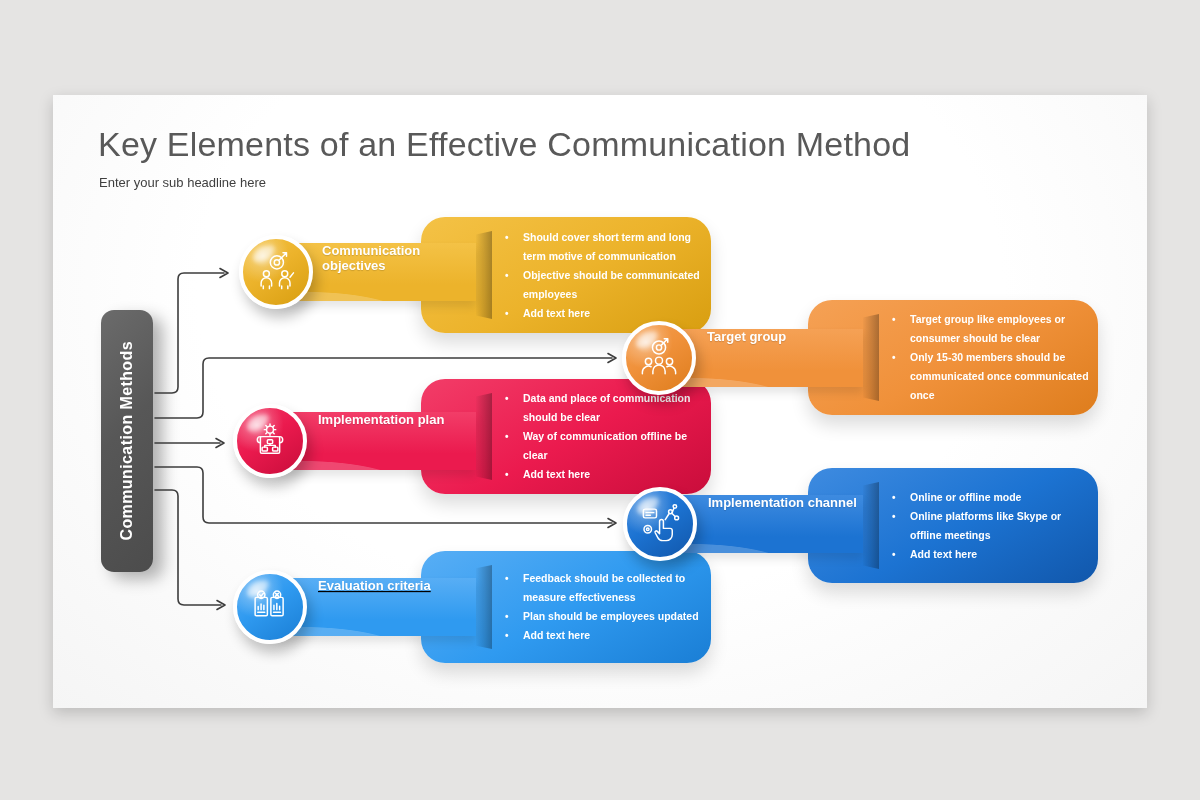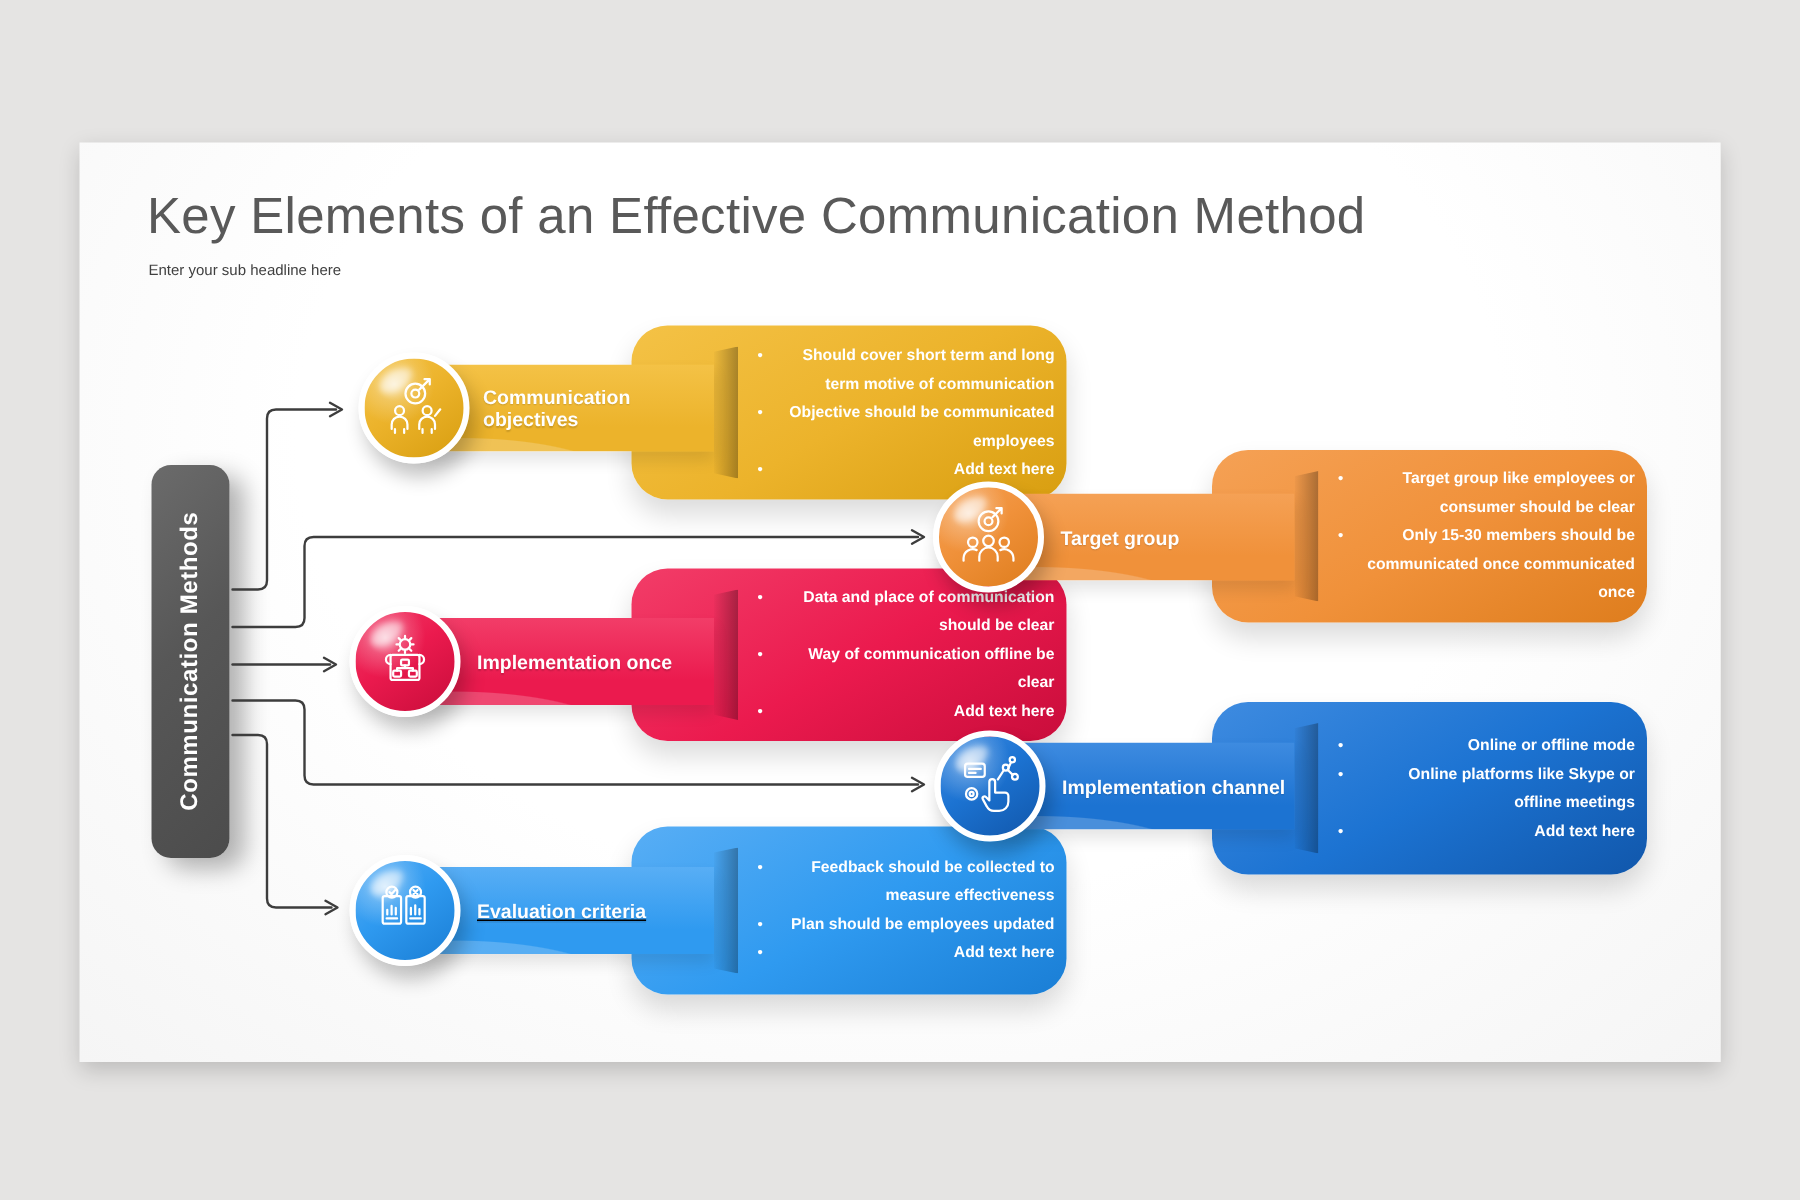--- a/index.html
+++ b/index.html
@@ -13,21 +13,21 @@
     position:absolute;left:53px;top:95px;width:1094px;height:613px;
     background:radial-gradient(ellipse at 50% 32%, #ffffff 52%, #f5f5f5 100%);
     box-shadow:0 5px 14px rgba(0,0,0,0.18);
   }
   .title{
     position:absolute;left:45px;top:30px;margin:0;
     font-size:34px;font-weight:400;color:#595959;letter-spacing:0.2px;
   }
   .subtitle{
     position:absolute;left:46px;top:80px;margin:0;
-    font-size:10px;color:#3f3f3f;
+    font-size:13px;color:#3f3f3f;
   }
   
   .root{
     position:absolute;left:48px;top:215px;width:52px;height:262px;
     border-radius:13px;
     background:linear-gradient(135deg,#6b6b6b 0%,#575757 45%,#4c4c4c 100%);
     box-shadow:10px 7px 16px rgba(0,0,0,0.30);
     display:flex;align-items:center;justify-content:center;
   }
   .root span{
@@ -54,35 +54,34 @@
   .fold{
     position:absolute;left:55px;top:14px;bottom:14px;width:16px;
     background:linear-gradient(to right,rgba(0,0,0,0.02),rgba(0,0,0,0.30));
     clip-path:polygon(0 4%,100% 0,100% 100%,0 96%);
     z-index:2;
   }
   .bullets{
     position:absolute;left:82px;right:8px;top:0;bottom:0;margin:0;padding:0;
     list-style:none;display:flex;flex-direction:column;justify-content:center;
     z-index:3;
-    text-align:right;
   }
   .bullets li{
     position:relative;padding-left:20px;
     color:#fff;font-size:10.5px;font-weight:bold;line-height:19px;
   }
   .bullets li::before{content:"•";position:absolute;left:2px;top:0;font-size:10px;}
   
   .ribbon{
     position:absolute;height:58px;border-radius:12px 0 0 12px;
     background:linear-gradient(180deg,var(--light) 0%,var(--base) 72%);
     background-image:radial-gradient(120% 120% at 16% 138%,rgba(255,255,255,0.20) 44%,rgba(255,255,255,0) 45%),
                      linear-gradient(180deg,var(--light) 0%,var(--base) 72%);
     box-shadow:0 6px 10px rgba(0,0,0,0.10);
-    display:flex;align-items:center;z-index:4;
+    display:flex;align-items:flex-start;z-index:4;
   }
   .ribbon .lbl{
     color:#fff;font-weight:bold;font-size:13px;line-height:15px;
     padding-left:48px;white-space:nowrap;
     text-shadow:0 1px 1px rgba(0,0,0,0.15);
   }
   .ribbon .lbl.wrap{white-space:normal;width:118px;padding-left:46px;}
   
   .circle{
     position:absolute;width:74px;height:74px;border-radius:50%;
@@ -183,21 +182,21 @@
   <div class="branch b3 c3">
     <div class="box">
       <div class="fold"></div>
       <ul class="bullets">
         <li>Data and place of communication should be clear</li>
         <li>Way of communication offline be clear</li>
         <li>Add text here</li>
       </ul>
     </div>
     <div class="ribbon">
-      <span class="lbl">Implementation once</span>
+      <span class="lbl">Implementation plan</span>
     </div>
     <div class="circle">
       <svg width="42" height="42" viewBox="0 0 48 48">
         <circle cx="24" cy="11" r="4"></circle>
         <path d="M24 4.5 v2 M24 15.5 v2 M30.5 11 h-2 M17.5 11 h2 M28.8 6.2 l-1.5 1.5 M19.2 15.8 l1.5 -1.5 M28.8 15.8 l-1.5 -1.5 M19.2 6.2 l1.5 1.5"></path>
         <rect x="13" y="19" width="22" height="19" rx="1.5"></rect>
         <path d="M13 19 a3.5 3.5 0 1 0 0 7 M35 19 a3.5 3.5 0 1 1 0 7"></path>
         <rect x="21" y="22.5" width="6" height="4.5" rx="1"></rect>
         <rect x="15" y="31" width="6" height="4.5" rx="1"></rect>
         <rect x="27" y="31" width="6" height="4.5" rx="1"></rect>

